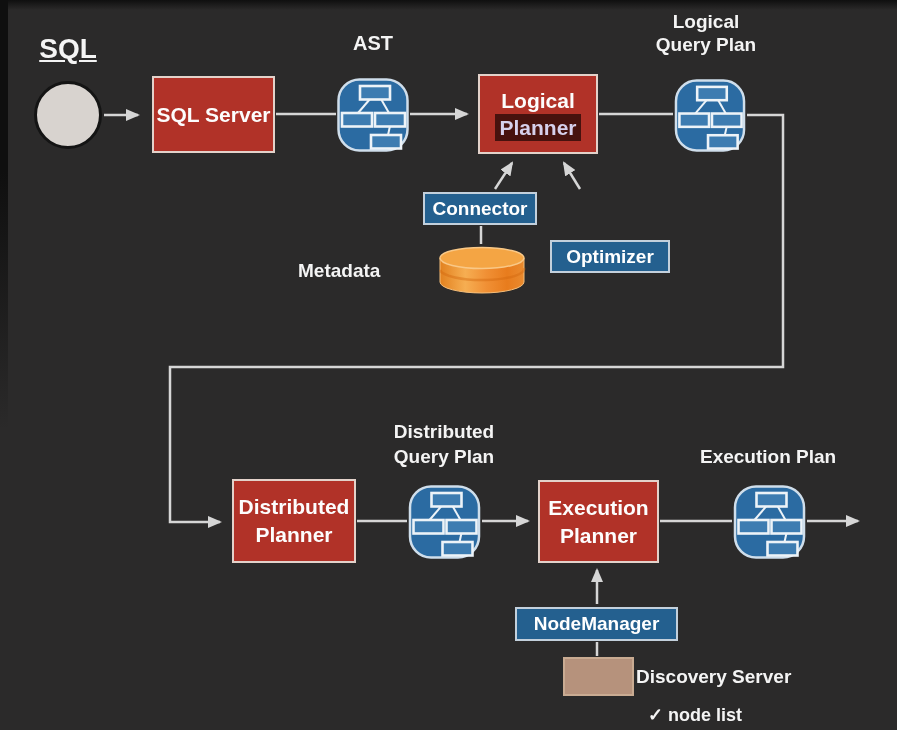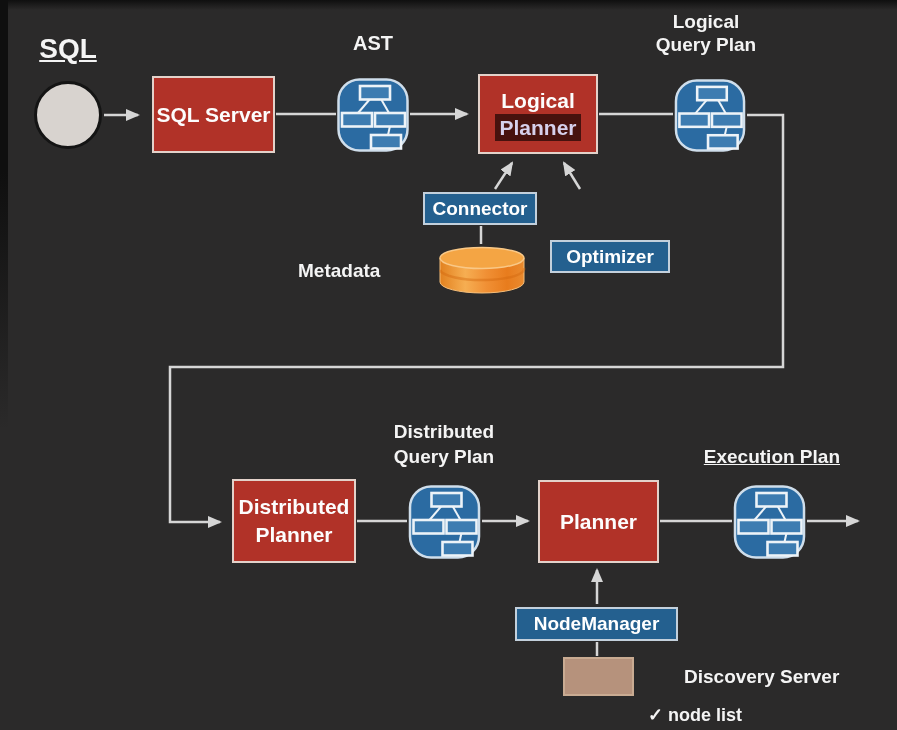--- a/index.html
+++ b/index.html
@@ -29,26 +29,26 @@
   #lqp-icon{left:674px;top:79px;}
   #connector{left:423px;top:192px;width:114px;height:33px;font-size:19px;}
   #optimizer{left:550px;top:192px;width:120px;height:33px;font-size:19px;margin-top:48px;}
   #cylinder{left:437px;top:244px;}
   #metadata-label{left:298px;top:260px;width:130px;font-size:19px;text-align:left;}
   #table-schema{left:303px;top:292px;font-size:18px;font-weight:600;}
   #dqp-label{left:384px;top:419px;width:120px;font-size:19px;line-height:25px;text-align:center;white-space:normal;}
   #distributed-planner{left:232px;top:479px;width:124px;height:84px;font-size:21px;line-height:28px;}
   #dqp-icon{left:408px;top:485px;}
   #execution-planner{left:538px;top:480px;width:121px;height:83px;font-size:21px;line-height:28px;}
-  #ep-label{left:700px;top:446px;width:140px;font-size:19px;text-align:right;text-decoration:underline;}
+  #ep-label{left:700px;top:446px;width:140px;font-size:19px;text-align:left;}
   #ep-icon{left:733px;top:485px;}
   #node-manager{left:515px;top:607px;width:163px;height:34px;font-size:19px;}
   #discovery-box{position:absolute;z-index:2;left:563px;top:657px;width:71px;height:39px;
                  background:#b6927c;border:2px solid #c9ab92;box-sizing:border-box;}
-  #discovery-label{left:684px;top:666px;font-size:19px;}
+  #discovery-label{left:636px;top:666px;font-size:19px;}
   #node-list{left:648px;top:704px;font-size:18px;font-weight:600;}
 </style>
 </head>
 <body>
 
 <div class="canvas">
 
   <div class="edge-top"></div>
   <div class="edge-left"></div>
 
@@ -159,20 +159,21 @@
       <line x1="44" y1="21" x2="52" y2="35" stroke-width="2"></line>
       <line x1="53" y1="48" x2="51" y2="57" stroke-width="2"></line>
       <rect x="23" y="8" width="30" height="13.5" stroke-width="2.6"></rect>
       <rect x="5" y="35" width="30" height="13.5" stroke-width="2.6"></rect>
       <rect x="38" y="35" width="30" height="13.5" stroke-width="2.6"></rect>
       <rect x="34" y="57" width="30" height="13.5" stroke-width="2.6"></rect>
     </g>
   </svg>
 
   <div class="node red" id="execution-planner">
+    <span>Execution</span>
     <span>Planner</span>
   </div>
 
   <div class="lbl" id="ep-label">Execution Plan</div>
   <svg class="icon" id="ep-icon" width="73" height="74" viewBox="0 0 72 74">
     <rect x="1.5" y="1.5" width="69" height="71" rx="21" fill="#2b6ba2" stroke="#cfdeeb" stroke-width="2.5"></rect>
     <g stroke="#edf3f8" fill="#3d7cb1">
       <line x1="33" y1="21" x2="21" y2="35" stroke-width="2"></line>
       <line x1="44" y1="21" x2="52" y2="35" stroke-width="2"></line>
       <line x1="53" y1="48" x2="51" y2="57" stroke-width="2"></line>

